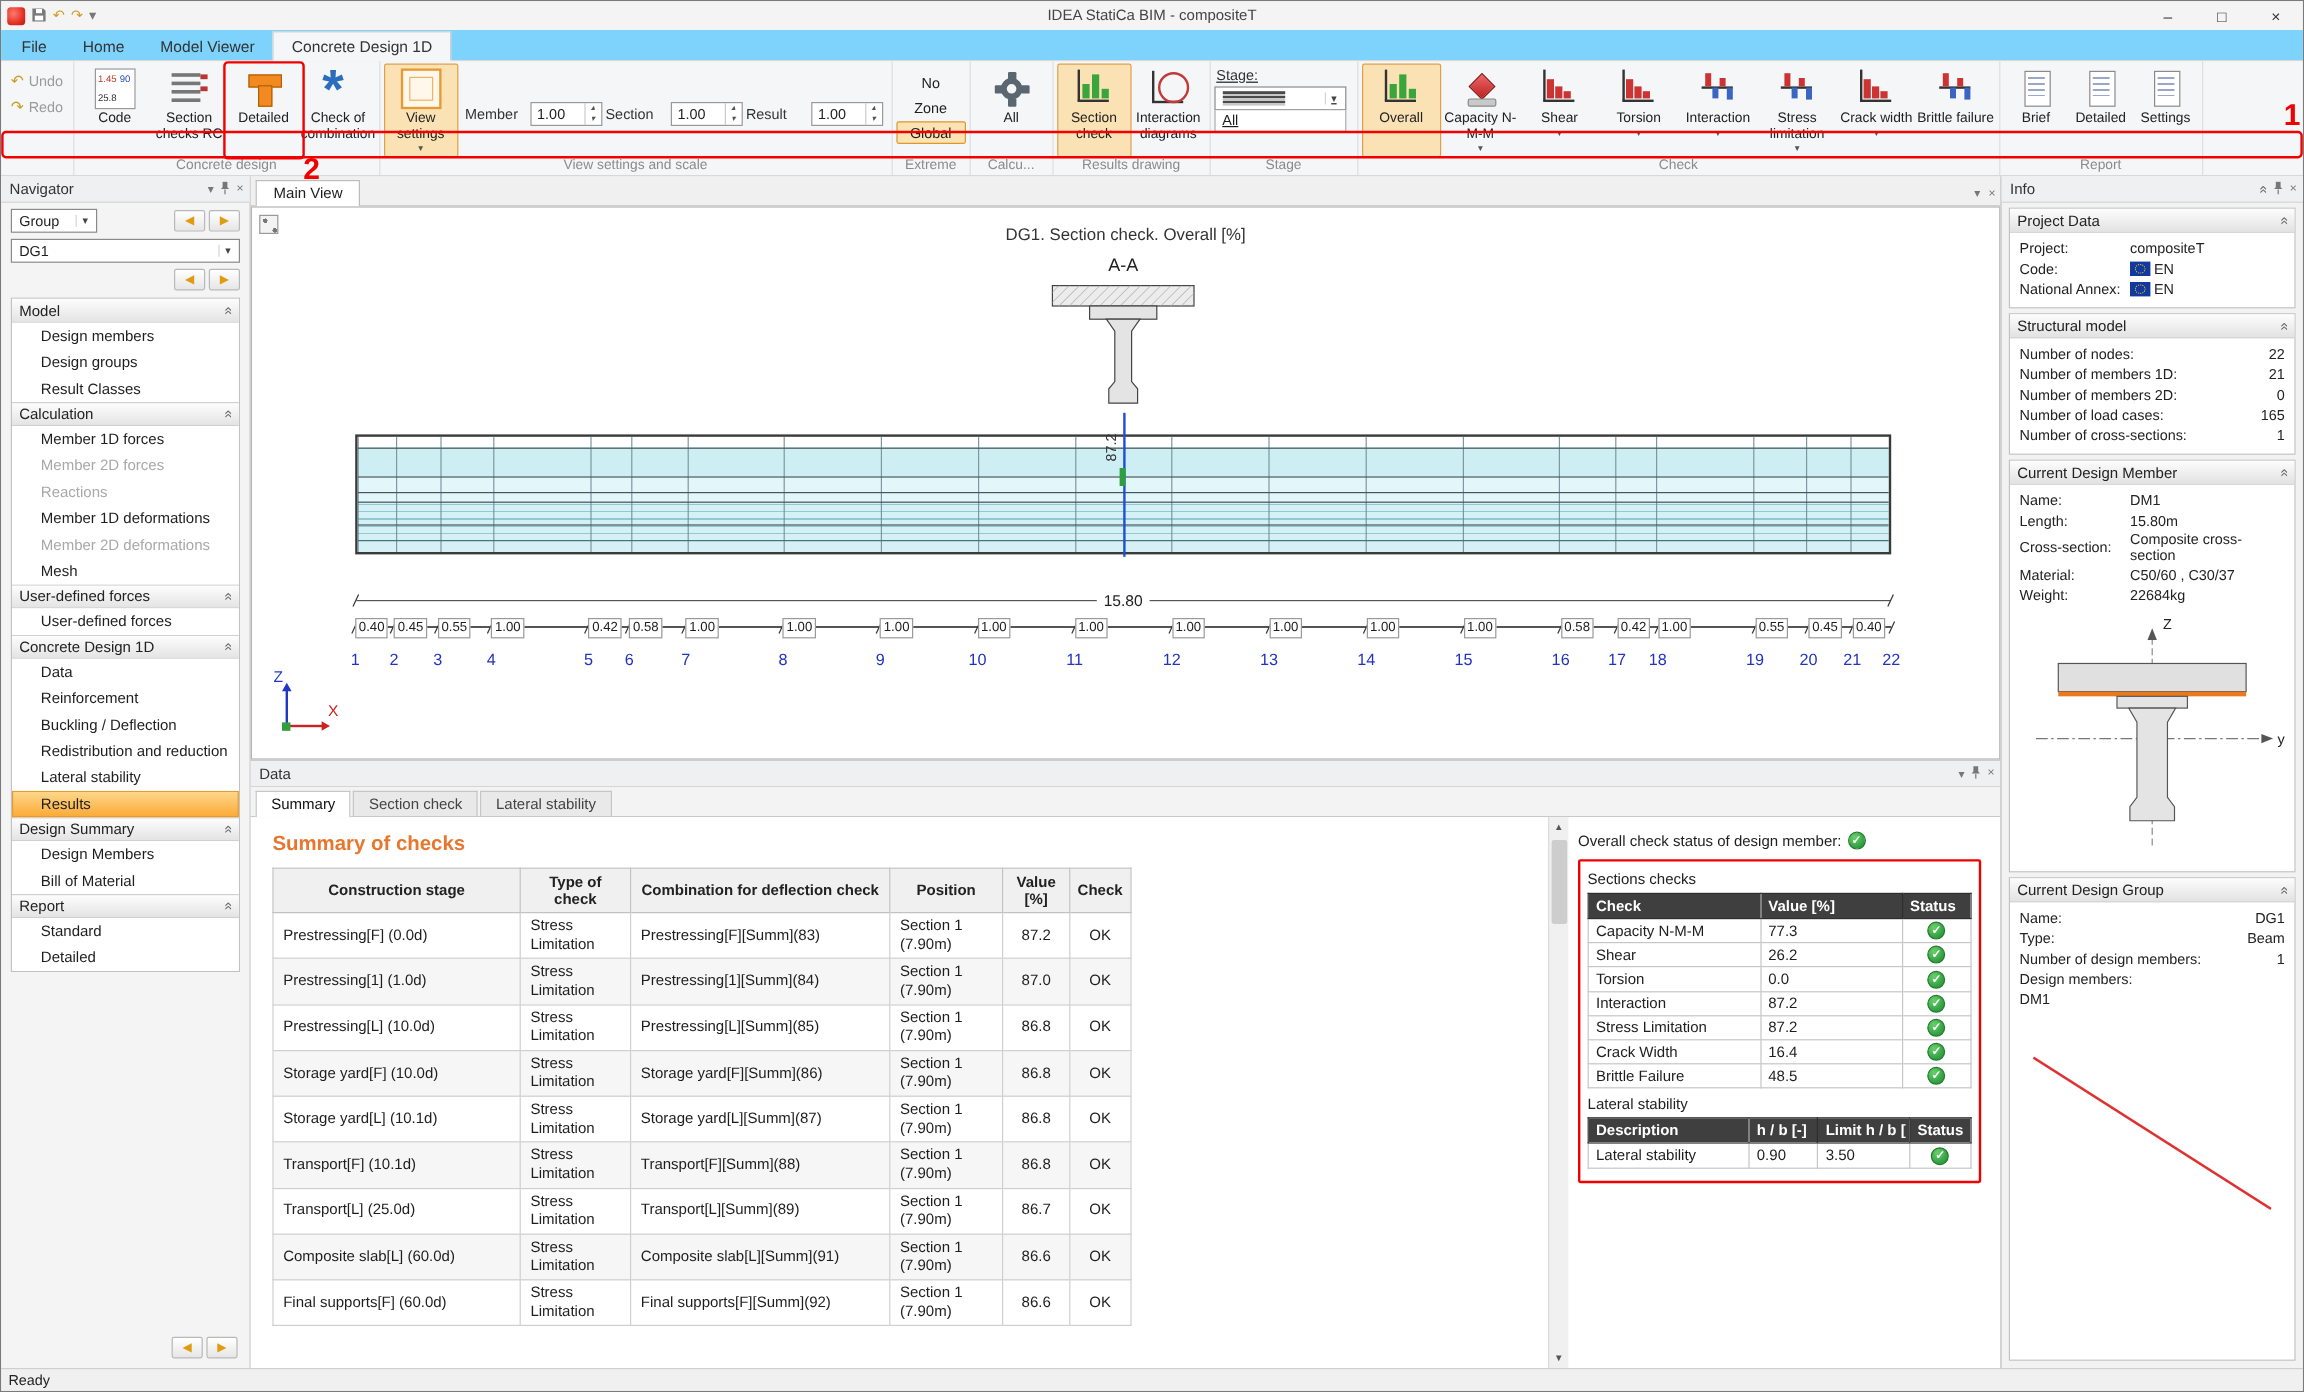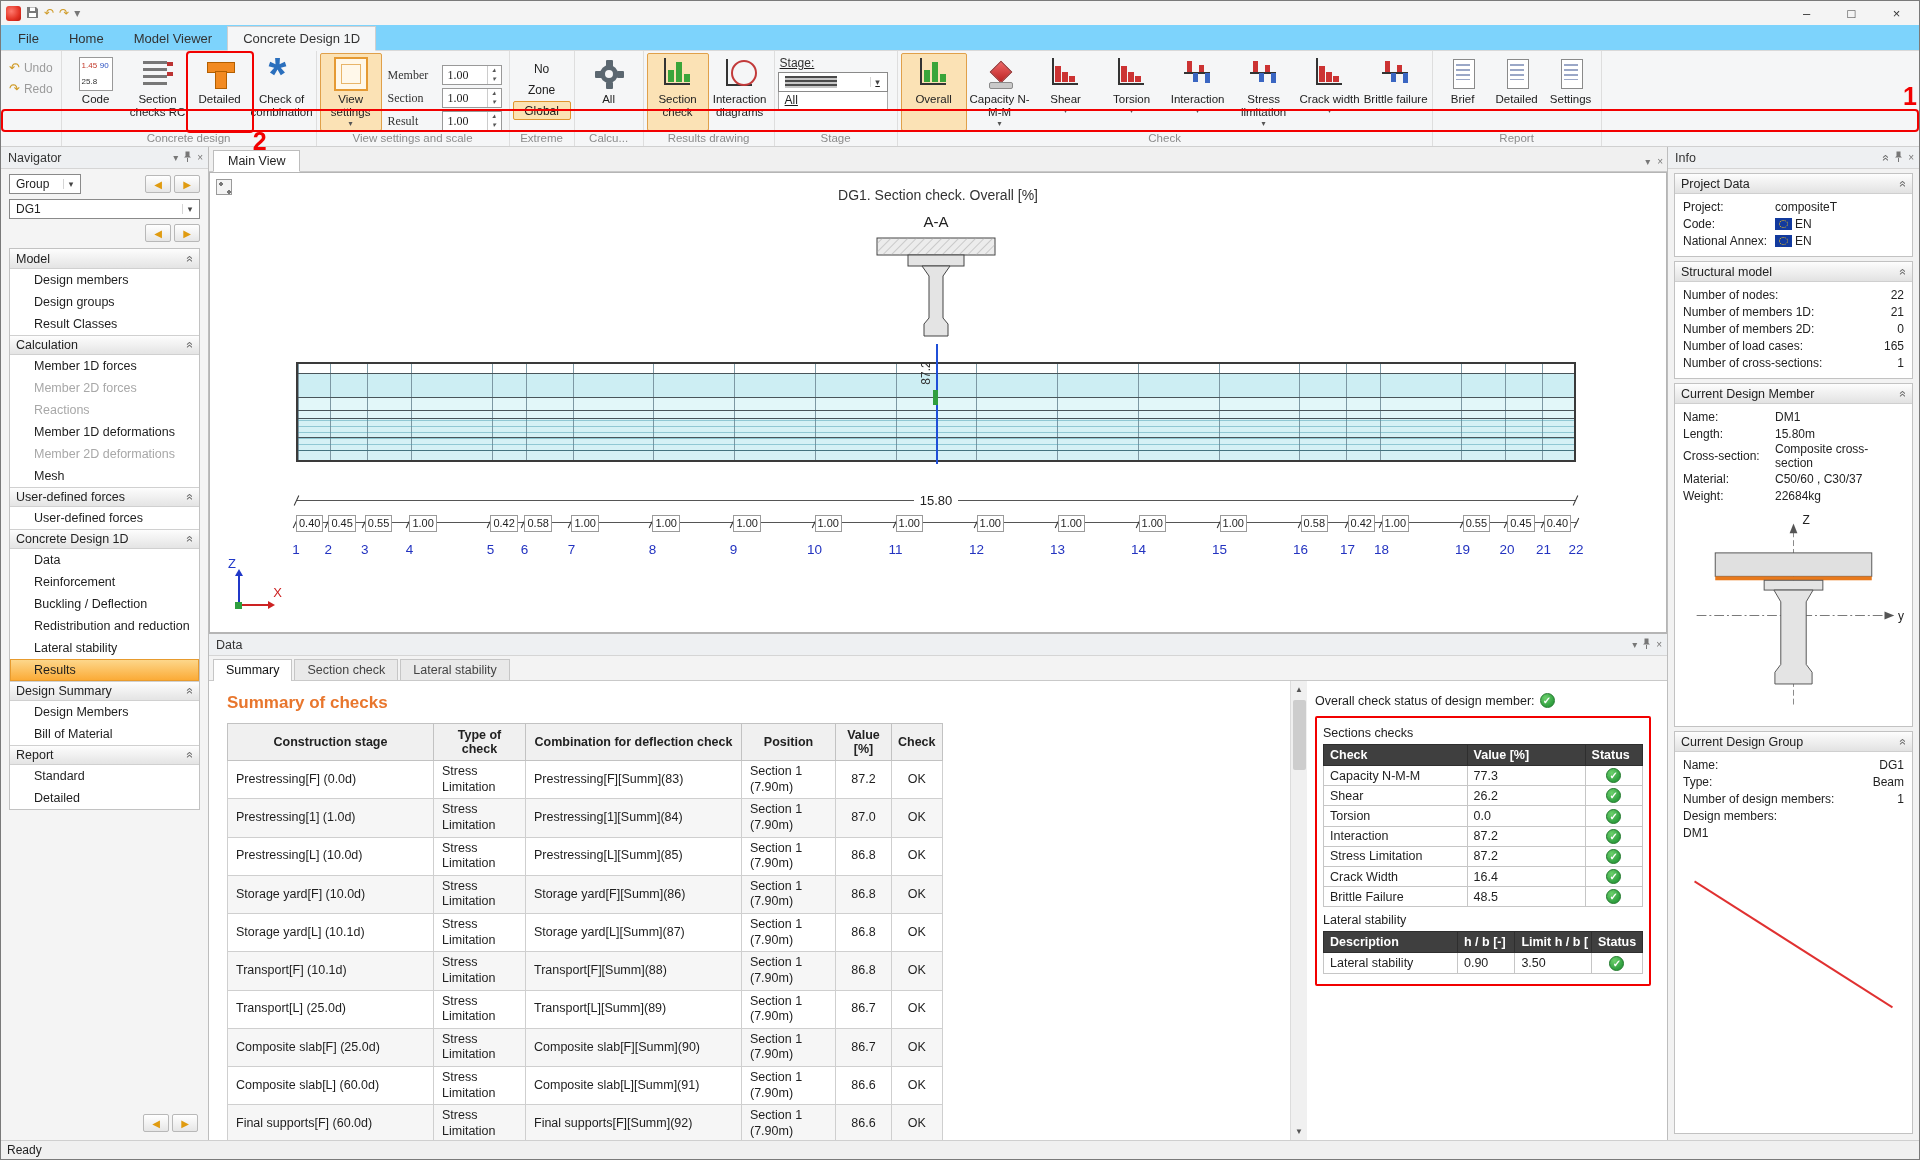--- a/index.html
+++ b/index.html
@@ -50,21 +50,21 @@
 .ic-bars-green { background-image:linear-gradient(#3aa53a,#3aa53a),linear-gradient(#3aa53a,#3aa53a),linear-gradient(#3aa53a,#3aa53a),linear-gradient(#333,#333),linear-gradient(#333,#333); background-size:6px 12px,6px 20px,6px 8px,2px 26px,26px 2px; background-position:7px 13px,15px 5px,23px 17px,3px 1px,3px 26px; }
 .ic-curve { background-image:linear-gradient(#333,#333),linear-gradient(#333,#333); background-size:2px 26px,26px 2px; background-position:3px 2px,3px 27px; }
 .ic-curve::before { content:""; position:absolute; left:8px; top:3px; width:22px; height:22px; border:2px solid #c23a3a; border-radius:50%; }
 .ic-diamond-red::before { content:""; position:absolute; left:10px; top:7px; width:14px; height:14px; background:linear-gradient(135deg,#e66,#b22); transform:rotate(45deg); border:1px solid #881111; }
 .ic-diamond-red::after { content:""; position:absolute; left:6px; bottom:2px; width:22px; height:5px; background:#c9c9c9; border:1px solid #8a8a8a; border-radius:2px; }
 .ic-chart-red { background-image:linear-gradient(#c33,#c33),linear-gradient(#c33,#c33),linear-gradient(#c33,#c33),linear-gradient(#333,#333),linear-gradient(#333,#333); background-size:6px 16px,6px 10px,6px 6px,2px 26px,26px 2px; background-position:6px 9px,13px 15px,20px 19px,3px 1px,3px 26px; }
 .ic-chart-redblue { background-image:linear-gradient(#c33,#c33),linear-gradient(#3a66c2,#3a66c2),linear-gradient(#c33,#c33),linear-gradient(#3a66c2,#3a66c2),linear-gradient(#333,#333); background-size:5px 11px,5px 9px,5px 7px,5px 10px,26px 2px; background-position:6px 4px,12px 16px,18px 8px,24px 16px,3px 15px; }
 .ic-doc::before,.ic-doc-gear::before { content:""; position:absolute; left:7px; top:2px; width:20px; height:28px; background:#fff; border:1px solid #8a8a8a; }
 .ic-doc::after,.ic-doc-gear::after { content:""; position:absolute; left:10px; top:7px; width:14px; height:16px; background:repeating-linear-gradient(to bottom,#9aa7c7 0 2px,transparent 2px 5px); }
 
-.spin-col { display:flex; flex-direction:column; justify-content:flex-end; gap:3px; padding:6px 4px 0 6px;font-family:Liberation Serif, serif; }
+.spin-col { display:flex; flex-direction:row; justify-content:flex-end; gap:3px; padding:6px 4px 0 6px; }
 .spin-row { display:flex; align-items:center; gap:6px; }
 .spin-label { width:48px; font-size:12px; color:#333; }
 .spin-box { width:60px; height:20px; border:1px solid #999; background:#fff; display:flex; align-items:center; }
 .spin-val { flex:1; padding-left:5px; font-size:12px; }
 .spin-arrows { width:14px; display:flex; flex-direction:column; align-items:center; border-left:1px solid #ccc; font-size:7px; color:#555; line-height:9px; }
 .opt-col { display:flex; flex-direction:column; gap:2px; padding-top:6px; }
 .opt-btn { width:58px; height:19px; display:flex; align-items:center; justify-content:center; font-size:12px; border:1px solid transparent; border-radius:2px; }
 .opt-btn.checked { border-color:#e0962e; background:#fbe3b3; }
 .stage-col { padding-top:2px; align-items:flex-start !important; width:116px;text-decoration:underline; }
 .stage-caption { font-size:12px; color:#333; margin:1px 0 2px 2px; }
@@ -206,20 +206,21 @@
       <span class="app-logo"></span>
       <span class="qat-ic"><svg width="13" height="13">
             <path d="M1 1 h9 l2 2 v9 h-11z" fill="#7a7a7a"></path>
             <rect x="3" y="7" width="7" height="4" fill="#fff"></rect>
             <rect x="4" y="1.5" width="5" height="3.5" fill="#fff"></rect>
           </svg></span>
       <span class="qat-ic gold">↶</span>
       <span class="qat-ic gold">↷</span>
       <span class="qat-ic">▾</span>
     </div>
+    <div class="title-text">IDEA StatiCa BIM - compositeT</div>
     <div class="win-controls">
       <span class="win-btn">–</span>
       <span class="win-btn">□</span>
       <span class="win-btn">×</span>
     </div>
   </div>
 
   <div class="menubar">
 
   <div class="menu-tab"><span>File</span></div>
@@ -839,28 +840,20 @@
 
                   <tr>
                     <td class="c-stage">Transport[L] (25.0d)</td>
                     <td class="c-type">Stress Limitation</td>
                     <td class="c-combo">Transport[L][Summ](89)</td>
                     <td class="c-pos">Section 1 (7.90m)</td>
                     <td class="c-val">86.7</td>
                     <td class="c-check">OK</td>
                   </tr>
 
-                  <tr>
-                    <td class="c-stage">Composite slab[F] (25.0d)</td>
-                    <td class="c-type">Stress Limitation</td>
-                    <td class="c-combo">Composite slab[F][Summ](90)</td>
-                    <td class="c-pos">Section 1 (7.90m)</td>
-                    <td class="c-val">86.7</td>
-                    <td class="c-check">OK</td>
-                  </tr>
 
                   <tr>
                     <td class="c-stage">Composite slab[L] (60.0d)</td>
                     <td class="c-type">Stress Limitation</td>
                     <td class="c-combo">Composite slab[L][Summ](91)</td>
                     <td class="c-pos">Section 1 (7.90m)</td>
                     <td class="c-val">86.6</td>
                     <td class="c-check">OK</td>
                   </tr>
 

